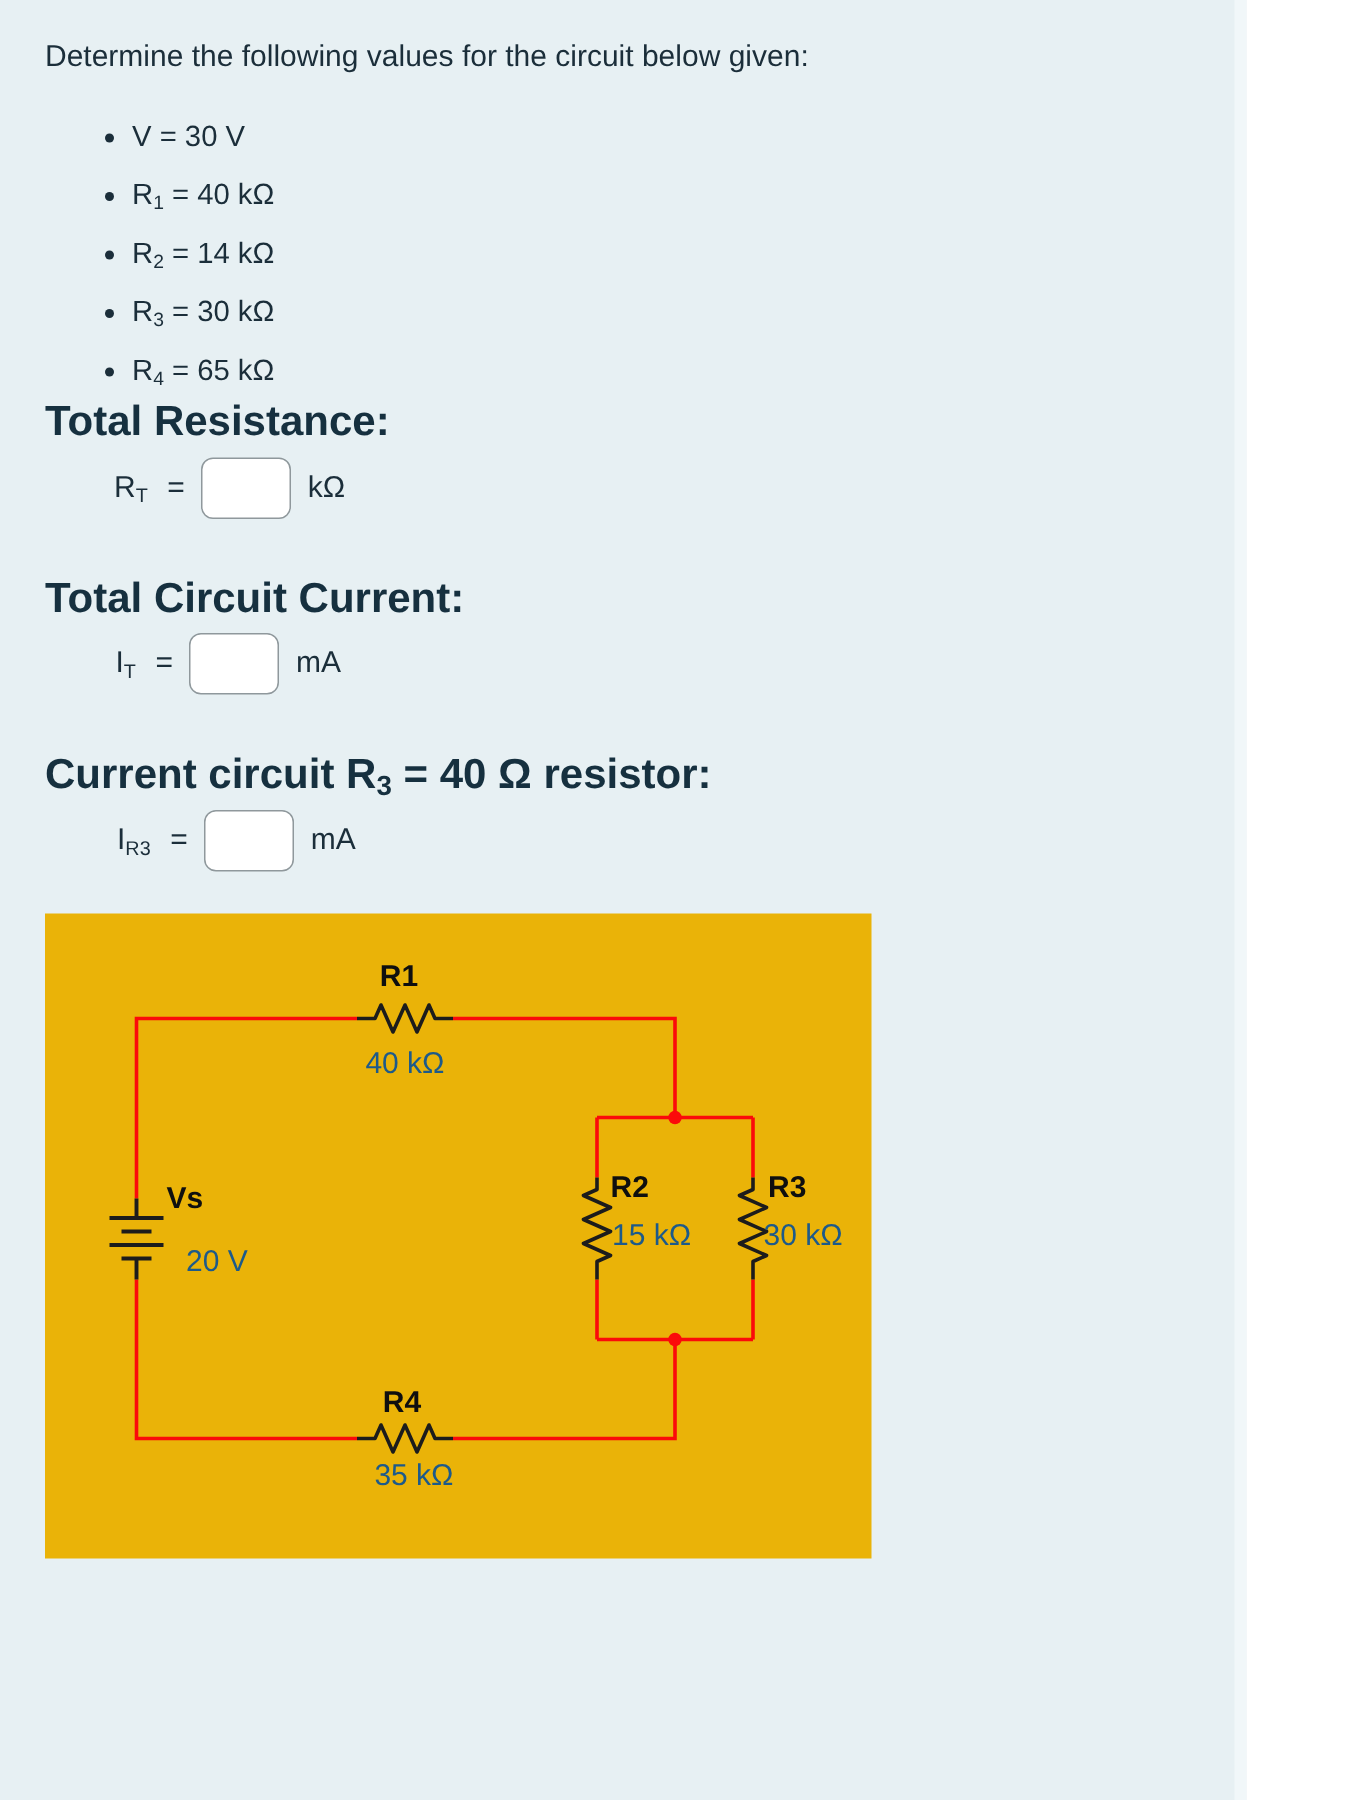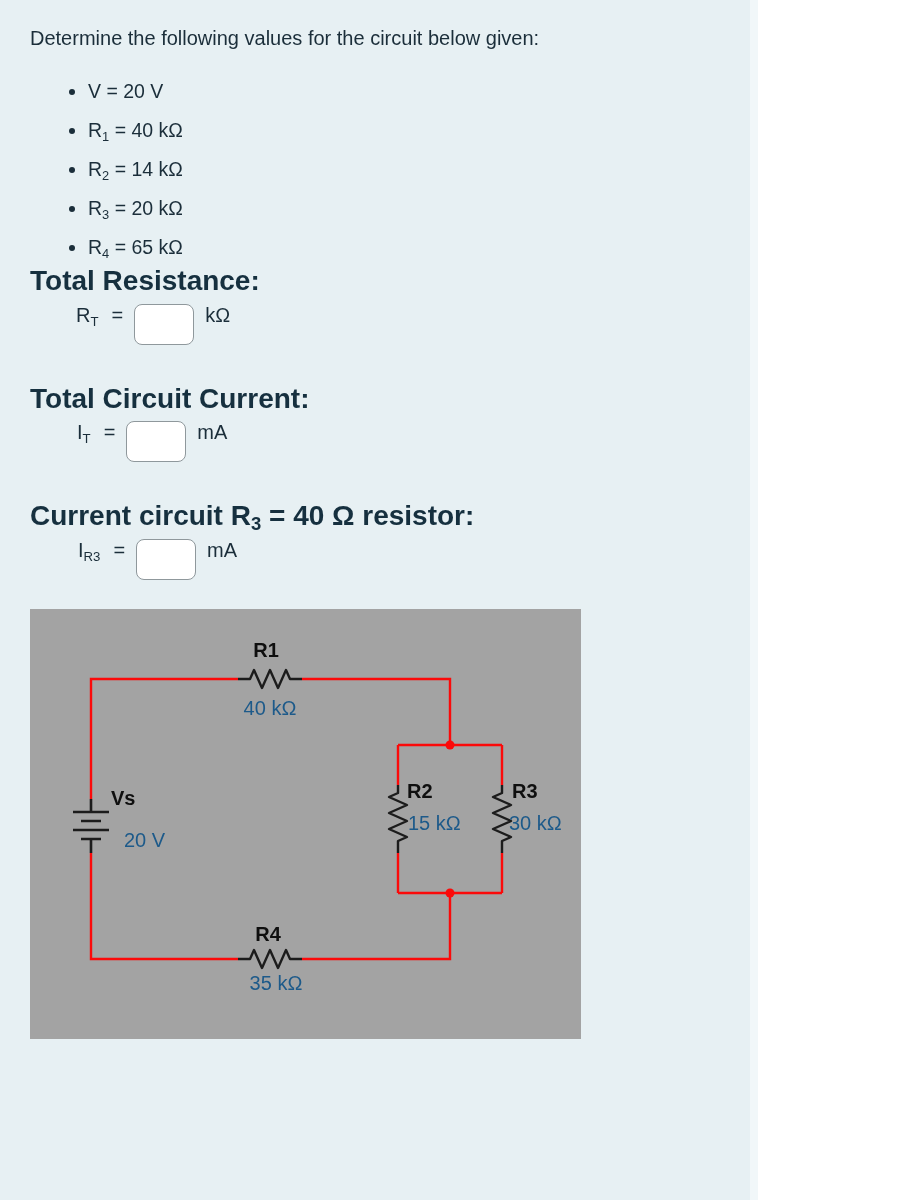--- a/index.html
+++ b/index.html
@@ -1,18 +1,18 @@
 <!DOCTYPE html>
 <html><head>
 <meta charset="utf-8">
 <style>
   html,body { margin:0; padding:0; }
   .canvas {
     position: relative;
-    width: 758px;
+    width: 831px;
     height: 1200px;
     background: #e7f0f3;
     font-family: "Liberation Sans", "DejaVu Sans", sans-serif;
     color: #1b2e3a;
     overflow: hidden;
   }
   .title {
     position: absolute; left: 30px; top: 27px;
     font-size: 20px; color: #1b2e3a;
   }
@@ -25,41 +25,41 @@
   sub.s { font-size: 0.66em; vertical-align: -0.28em; line-height: 0; letter-spacing: 0; }
   .sec-heading {
     position: absolute; left: 30px;
     font-size: 28px; font-weight: 700; color: #16303f;
   }
   .h1 { top: 265px; }
   .h2 { top: 383px; }
   .h3 { top: 500px; }
   .answer-row {
     position: absolute;
-    display: flex; column-gap: 11px;
+    display: flex; align-items: center; column-gap: 11px;
     font-size: 20px; height: 43px;
   }
   .row-rt  { left: 76px; top: 304px; }
   .row-it  { left: 77px; top: 421px; }
   .row-ir3 { left: 78px; top: 539px; }
   .answer-row input {
     width: 58px; height: 39px;
     border: 1.5px solid #8f989c;
     border-radius: 8px;
     background: #ffffff;
     font-size: 18px; text-align: center;
     font-family: inherit;
     outline: none;
     padding: 0;
   }
   .eq { margin-left: 2px; }
   .circuit-panel {
     position: absolute; left: 30px; top: 609px;
     width: 551px; height: 430px;
-    background: #a3a3a3;
+    background: #eab308;
   }
   svg text {
     font-family: "Liberation Sans", "DejaVu Sans", sans-serif;
     font-size: 20px;
   }
   svg text.cname { font-weight: 700; fill: #0f0f0f; }
   svg text.cvalue { fill: #1d5a8a; }
   .scroll-strip {
     position: absolute; right: 0; top: 0;
     width: 8px; height: 1200px;
@@ -67,24 +67,24 @@
   }
 </style>
 </head>
 <body>
 
 <div class="canvas">
 
   <div class="title">Determine the following values for the circuit below given:</div>
 
   <ul class="given">
-    <li><span>V</span><sub class="s"></sub><span> = 20 V</span></li>
+    <li><span>V</span><sub class="s"></sub><span> = 30 V</span></li>
     <li><span>R</span><sub class="s">1</sub><span> = 40 kΩ</span></li>
     <li><span>R</span><sub class="s">2</sub><span> = 14 kΩ</span></li>
-    <li><span>R</span><sub class="s">3</sub><span> = 20 kΩ</span></li>
+    <li><span>R</span><sub class="s">3</sub><span> = 30 kΩ</span></li>
     <li><span>R</span><sub class="s">4</sub><span> = 65 kΩ</span></li>
   </ul>
 
   <div class="sec-heading h1">Total Resistance:</div>
   <div class="answer-row row-rt">
     <span><span>R</span><sub class="s">T</sub></span>
     <span class="eq">=</span>
     <input type="text" value="" style="">
     <span>kΩ</span>
   </div>

